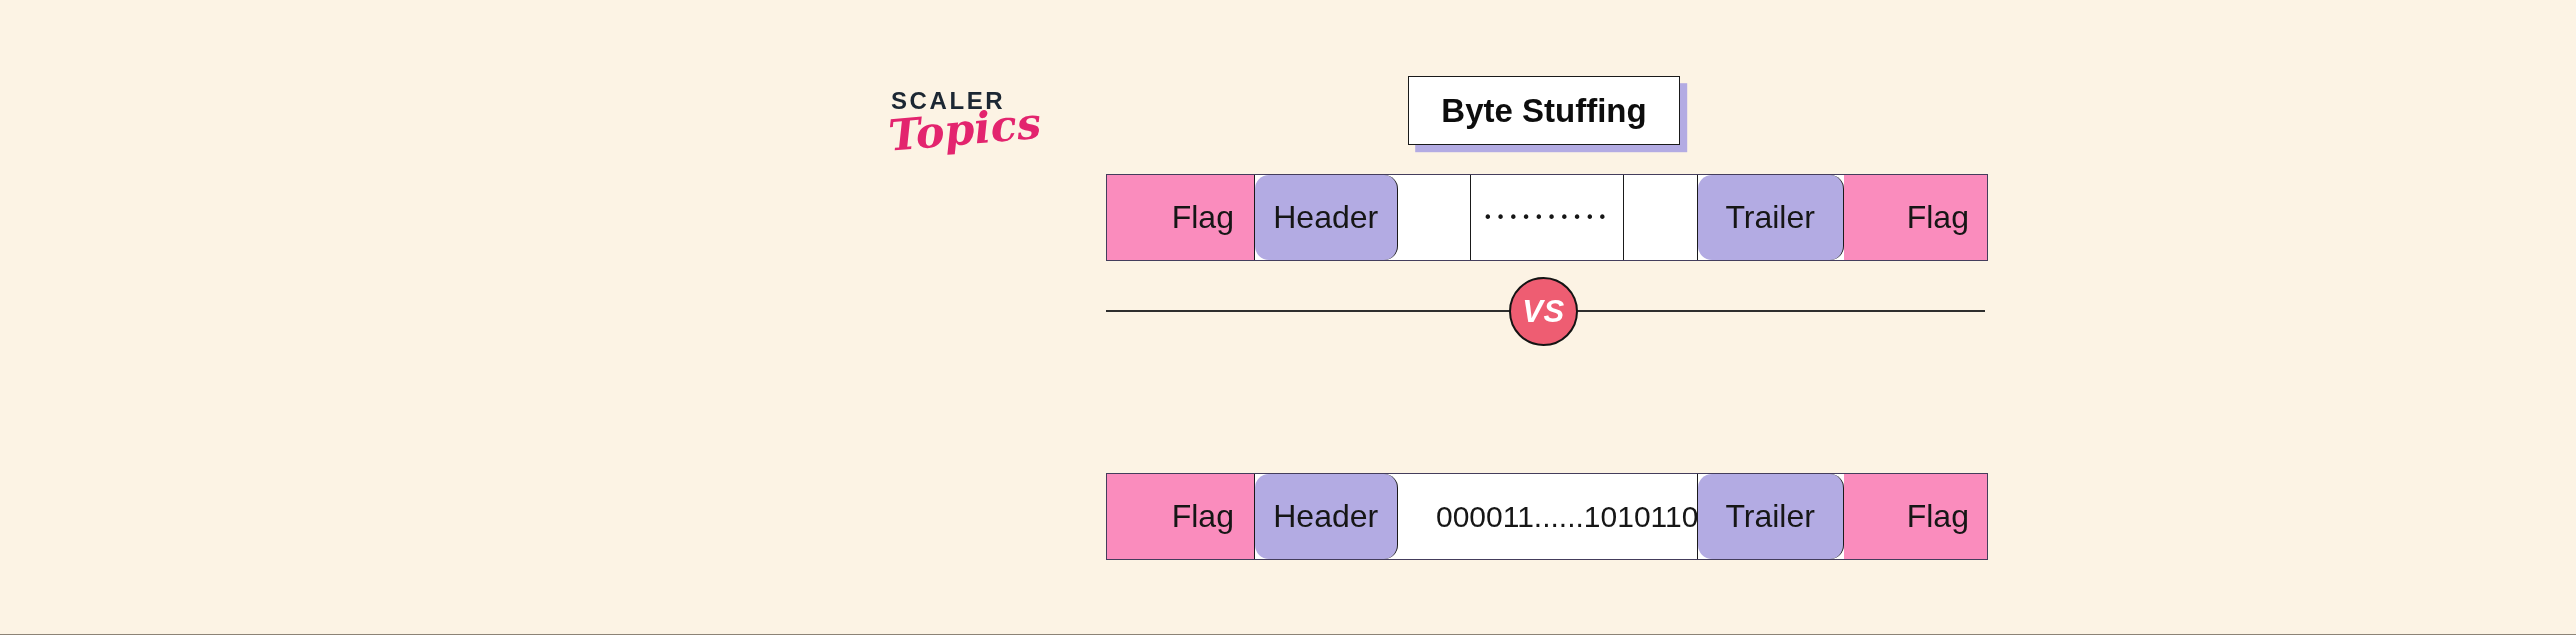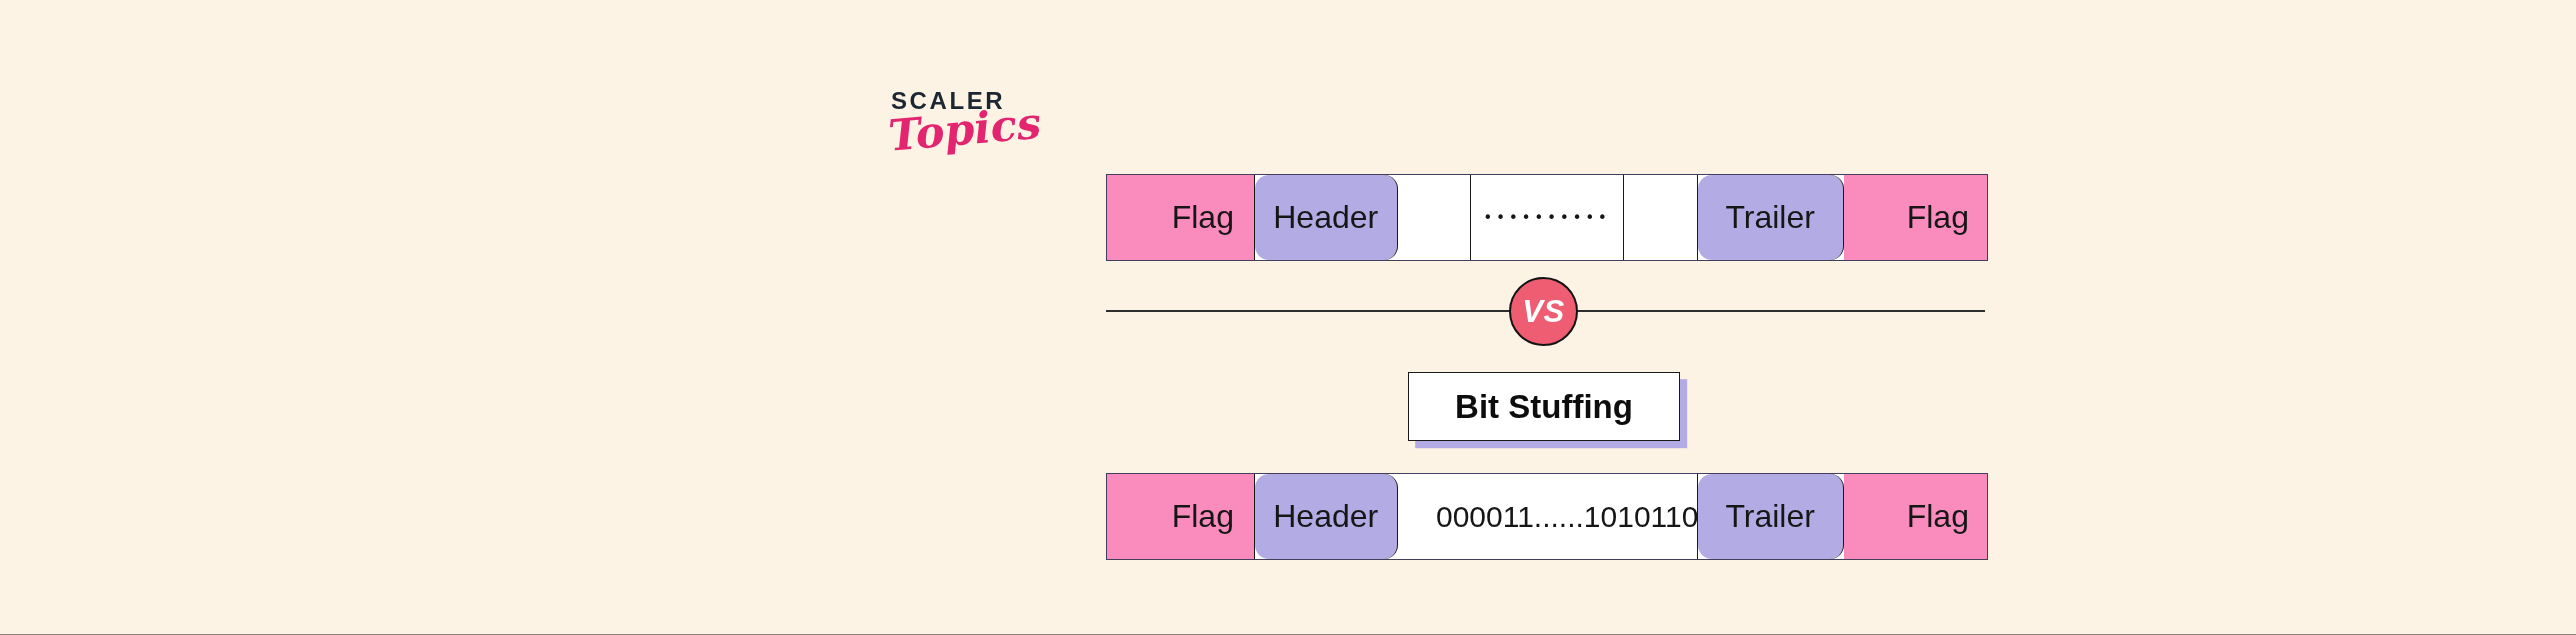--- a/index.html
+++ b/index.html
@@ -83,39 +83,39 @@
 </head>
 <body>
 
 <div class="canvas">
 
   <div class="logo">
     <div class="logo-brand">SCALER</div>
     <div class="logo-script">Topics</div>
   </div>
 
+  <div class="title-box byte">
+    <span class="title-text">Byte Stuffing</span>
+  </div>
 
   <div class="frame byte">
     <div class="cell flag w-flag">Flag</div>
     <div class="cell header w-header">Header</div>
     <div class="cell gap w-gap1"></div>
     <div class="cell dots w-dots">••••••••••</div>
     <div class="cell gap w-gap2"></div>
     <div class="cell trailer w-trailer">Trailer</div>
     <div class="cell flag w-flag2">Flag</div>
   </div>
 
   <div class="divider"></div>
   <div class="vs-badge">
     <span class="vs-text">VS</span>
   </div>
 
-  <div class="title-box bit">
-    <span class="title-text">Bit Stuffing</span>
-  </div>
 
   <div class="frame bit">
     <div class="cell flag w2-flag">Flag</div>
     <div class="cell header w2-header">Header</div>
     <div class="cell data w2-data">000011......1010110</div>
     <div class="cell trailer w2-trailer">Trailer</div>
     <div class="cell flag w2-flag2">Flag</div>
   </div>
 
   <div class="bottom-line"></div>

